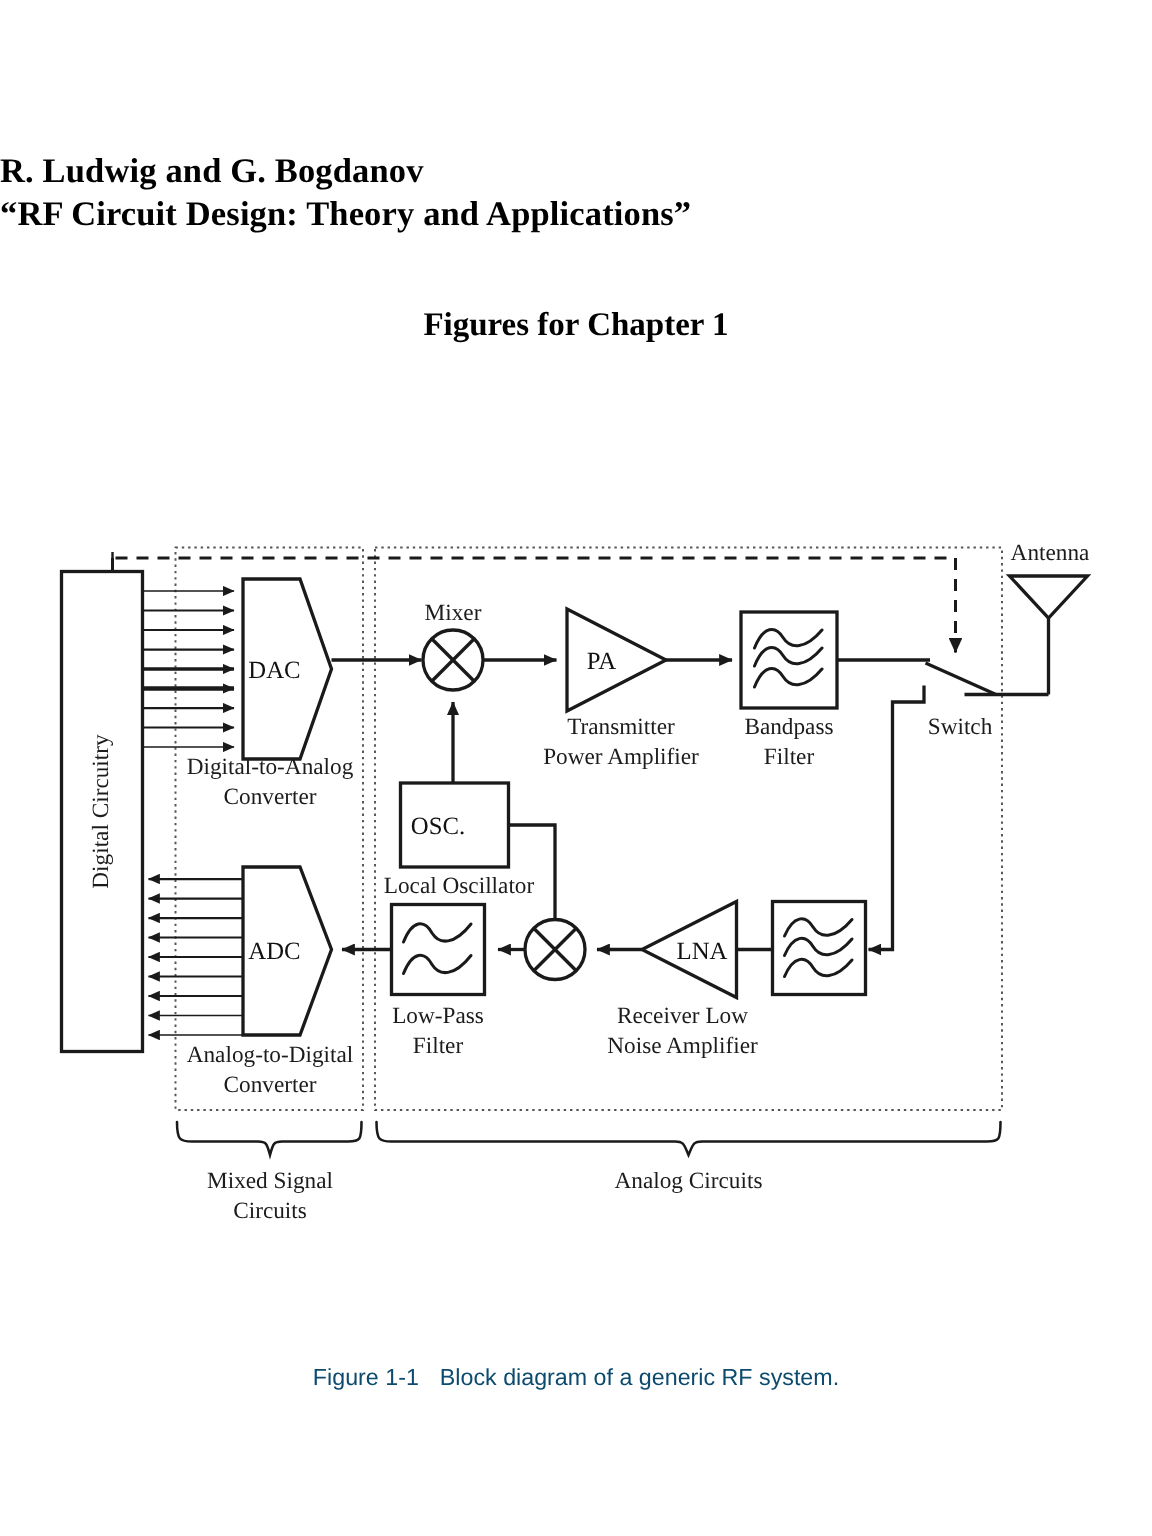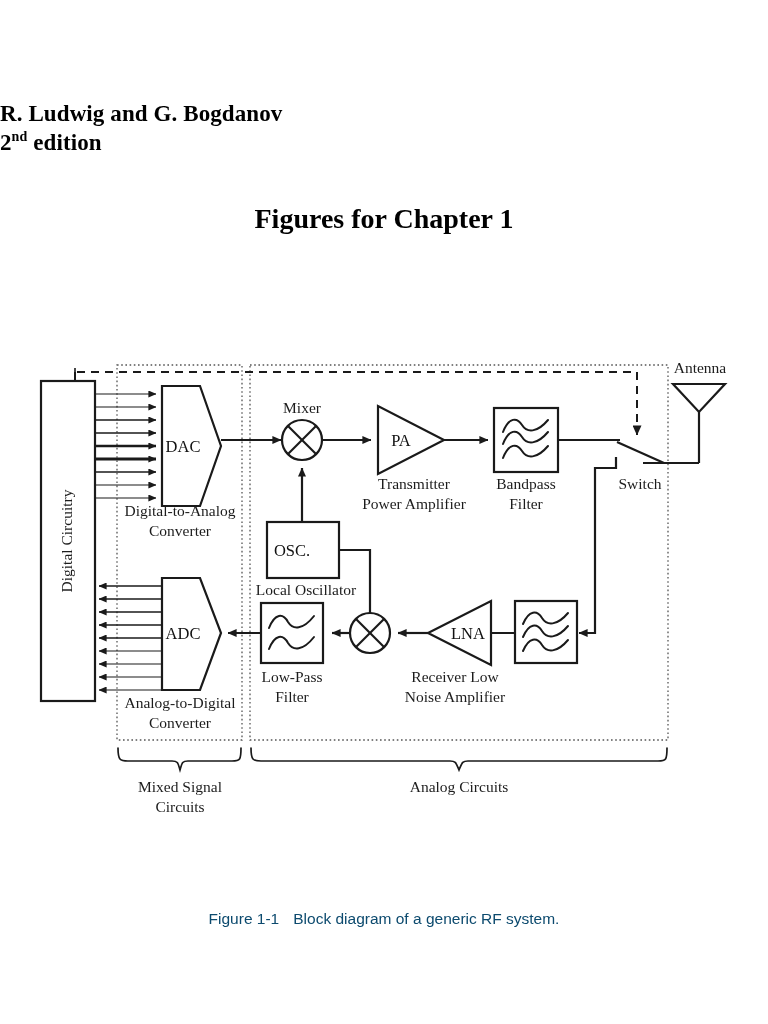--- a/index.html
+++ b/index.html
@@ -39,21 +39,21 @@
     line-height: 0;
   }
   #figures-for-chapter {
     position: absolute;
     left: 0;
     top: 203px;
     width: 768px;
     text-align: center;
     font-family: "Liberation Serif", "DejaVu Serif", serif;
     font-weight: bold;
-    font-size: 28px;
+    font-size: 22px;
   }
 
   
   #figure {
     position: absolute;
     left: 0;
     top: 320px;
     width: 768px;
     height: 500px;
   }
@@ -91,21 +91,21 @@
     font-family: "Liberation Serif", "DejaVu Serif", serif;
     font-size: 15.5px;
     fill: #1c1c1c;
   }
 </style>
 </head>
 <body>
 
 <div id="header">
   <div class="title-line">R. Ludwig and G. Bogdanov</div>
-  <div class="title-line"><span>2</span><sup>nd</sup> <span>edition</span></div>
+  <div class="title-line">“RF Circuit Design: Theory and Applications”</div>
 </div>
 
 <div id="figures-for-chapter">Figures for Chapter 1</div>
 
 <div id="figure">
   <svg id="figure-svg" width="768" height="500" viewBox="0 0 768 500" xmlns="http://www.w3.org/2000/svg">
     <defs>
       <marker id="ah" markerWidth="9" markerHeight="8" refX="8.6" refY="4" orient="auto" markerUnits="userSpaceOnUse">
         <path d="M0,0 L9,4 L0,8 z" fill="#1a1a1a"></path>
       </marker>

